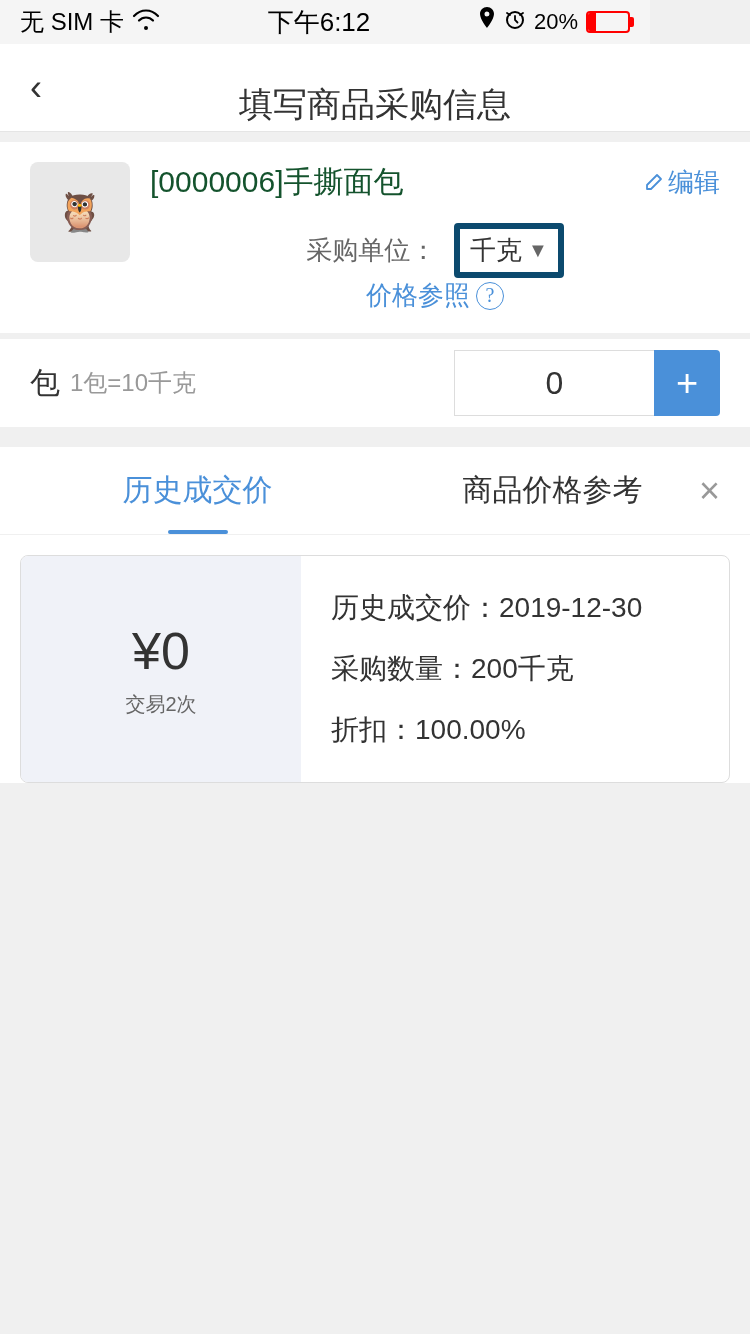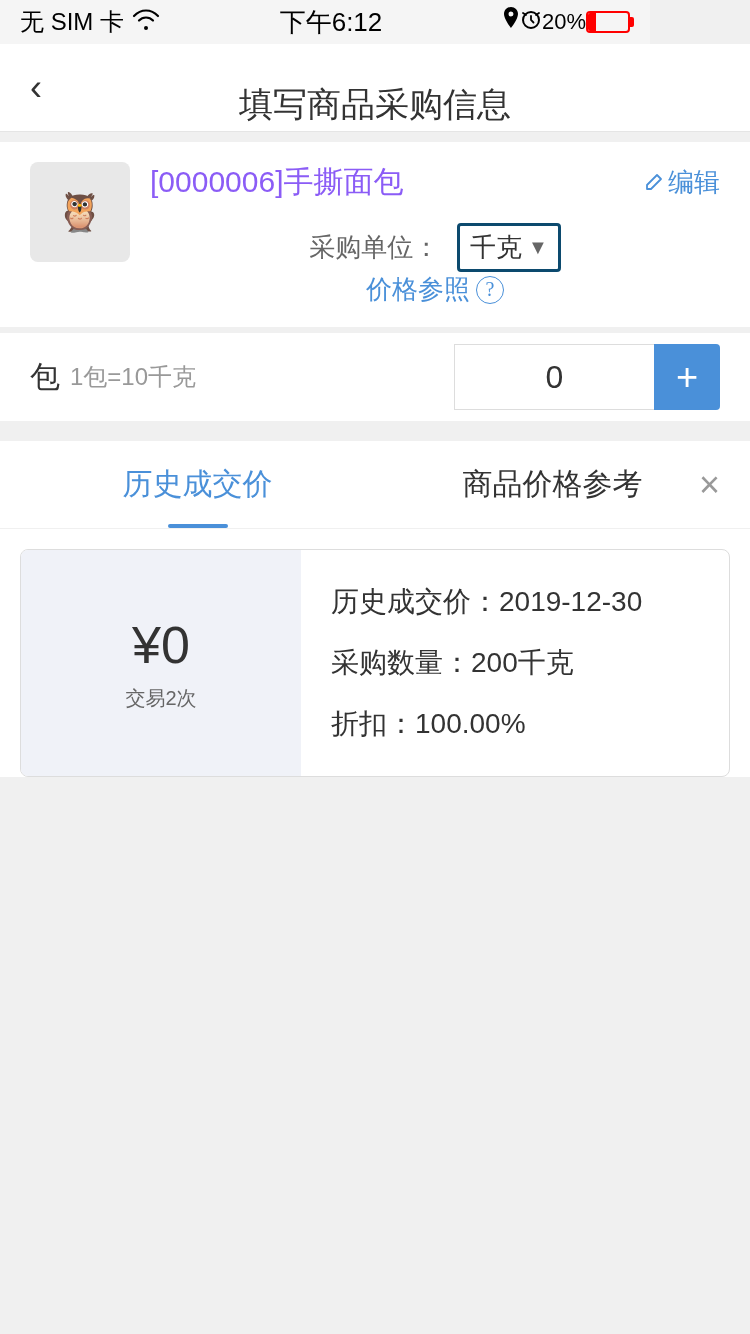--- a/index.html
+++ b/index.html
@@ -30,21 +30,21 @@
       gap: 8px;
       font-size: 24px;
     }
     .status-bar-center {
       font-size: 26px;
       font-weight: 500;
     }
     .status-bar-right {
       display: flex;
       align-items: center;
-      gap: 0;
+      gap: 8px;
       font-size: 22px;
     }
     .battery-icon {
       width: 44px;
       height: 22px;
       border: 2px solid #f00;
       border-radius: 4px;
       position: relative;
       display: inline-flex;
       align-items: center;
@@ -121,21 +121,21 @@
       flex: 1;
     }
     .product-header {
       display: flex;
       align-items: center;
       justify-content: space-between;
       margin-bottom: 20px;
     }
     .product-name {
       font-size: 30px;
-      color: #8b5cf6;
+      color: #14532d;
       font-weight: 500;
     }
     .edit-btn {
       font-size: 26px;
       color: #4a90d9;
       display: flex;
       align-items: center;
       gap: 4px;
       cursor: pointer;
     }
@@ -145,21 +145,21 @@
       justify-content: space-between;
       flex-direction: column;
     }
     .unit-label {
       font-size: 26px;
       color: #666;
     }
     .unit-select {
       display: inline-flex;
       align-items: center;
-      border: 3px solid #0c4a6e;
+      border: 6px solid #0c4a6e;
       border-radius: 4px;
       padding: 4px 10px;
       font-size: 26px;
       color: #333;
       margin-left: 10px;
       gap: 6px;
     }
     .price-ref-btn {
       font-size: 26px;
       color: #4a90d9;

